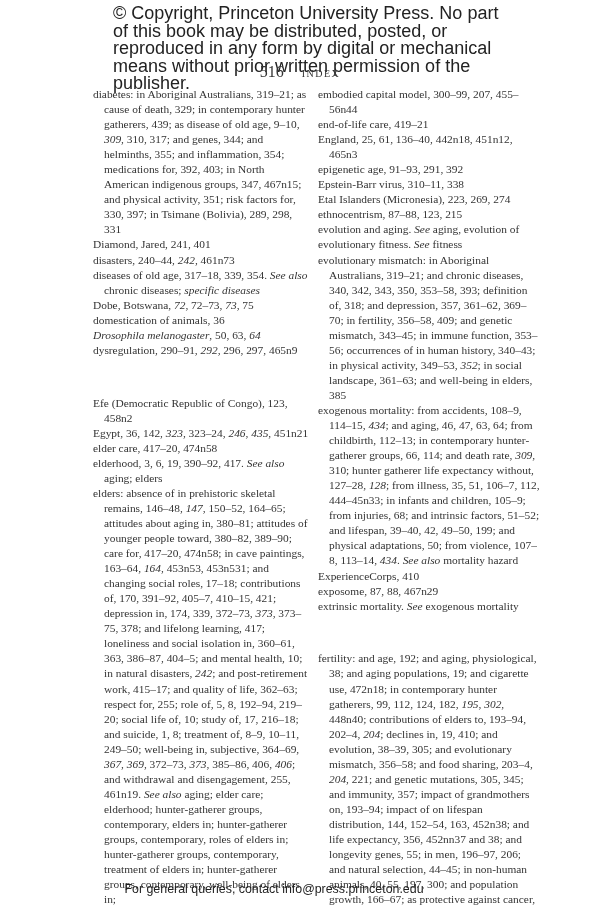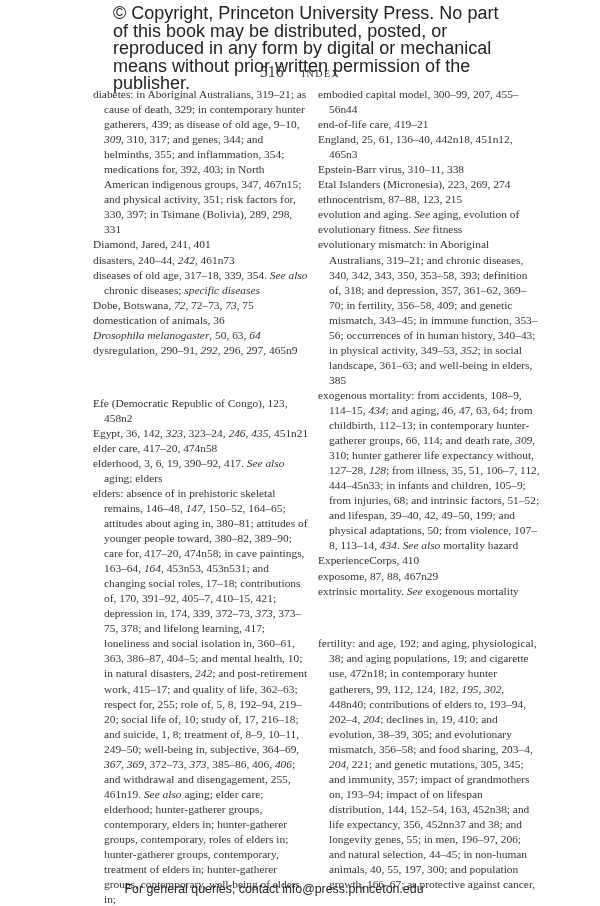--- a/index.html
+++ b/index.html
@@ -50,20 +50,21 @@
     <p class="entry">Efe (Democratic Republic of Congo), 123, 458n2</p>
     <p class="entry">Egypt, 36, 142, <i>323</i>, 323–24, <i>246</i>, <i>435</i>, 451n21</p>
     <p class="entry">elder care, 417–20, 474n58</p>
     <p class="entry">elderhood, 3, 6, 19, 390–92, 417. <i>See also</i> aging; elders</p>
     <p class="entry">elders: absence of in prehistoric skeletal remains, 146–48, <i>147</i>, 150–52, 164–65; attitudes about aging in, 380–81; attitudes of younger people toward, 380–82, 389–90; care for, 417–20, 474n58; in cave paintings, 163–64, <i>164</i>, 453n53, 453n531; and changing social roles, 17–18; contributions of, 170, 391–92, 405–7, 410–15, 421; depression in, 174, 339, 372–73, <i>373</i>, 373–75, 378; and lifelong learning, 417; loneliness and social isolation in, 360–61, 363, 386–87, 404–5; and mental health, 10; in natural disasters, <i>242</i>; and post-retirement work, 415–17; and quality of life, 362–63; respect for, 255; role of, 5, 8, 192–94, 219–20; social life of, 10; study of, 17, 216–18; and suicide, 1, 8; treatment of, 8–9, 10–11, 249–50; well-being in, subjective, 364–69, <i>367</i>, <i>369</i>, 372–73, <i>373</i>, 385–86, 406, <i>406</i>; and withdrawal and disengagement, 255, 461n19. <i>See also</i> aging; elder care; elderhood; hunter-gatherer groups, contemporary, elders in; hunter-gatherer groups, contemporary, roles of elders in; hunter-gatherer groups, contemporary, treatment of elders in; hunter-gatherer groups, contemporary, well-being of elders in; </p>
   </div>
 <div class="col right" id="col-right">
     <p class="entry">embodied capital model, 300–99, 207, 455–56n44</p>
     <p class="entry">end-of-life care, 419–21</p>
     <p class="entry">England, 25, 61, 136–40, 442n18, 451n12, 465n3</p>
+    <p class="entry">epigenetic age, 91–93, 291, 392</p>
     <p class="entry">Epstein-Barr virus, 310–11, 338</p>
     <p class="entry">Etal Islanders (Micronesia), 223, 269, 274</p>
     <p class="entry">ethnocentrism, 87–88, 123, 215</p>
     <p class="entry">evolution and aging. <i>See</i> aging, evolution of</p>
     <p class="entry">evolutionary fitness. <i>See</i> fitness</p>
     <p class="entry">evolutionary mismatch: in Aboriginal Australians, 319–21; and chronic diseases, 340, 342, 343, 350, 353–58, 393; definition of, 318; and depression, 357, 361–62, 369–70; in fertility, 356–58, 409; and genetic mismatch, 343–45; in immune function, 353–56; occurrences of in human history, 340–43; in physical activity, 349–53, <i>352</i>; in social landscape, 361–63; and well-being in elders, 385</p>
     <p class="entry">exogenous mortality: from accidents, 108–9, 114–15, <i>434</i>; and aging, 46, 47, 63, 64; from childbirth, 112–13; in contemporary hunter-gatherer groups, 66, 114; and death rate, <i>309</i>, 310; hunter gatherer life expectancy without, 127–28, <i>128</i>; from illness, 35, 51, 106–7, 112, 444–45n33; in infants and children, 105–9; from injuries, 68; and intrinsic factors, 51–52; and lifespan, 39–40, 42, 49–50, 199; and physical adaptations, 50; from violence, 107–8, 113–14, <i>434</i>. <i>See also</i> mortality hazard</p>
     <p class="entry">ExperienceCorps, 410</p>
     <p class="entry">exposome, 87, 88, 467n29</p>
     <p class="entry">extrinsic mortality. <i>See</i> exogenous mortality</p>

